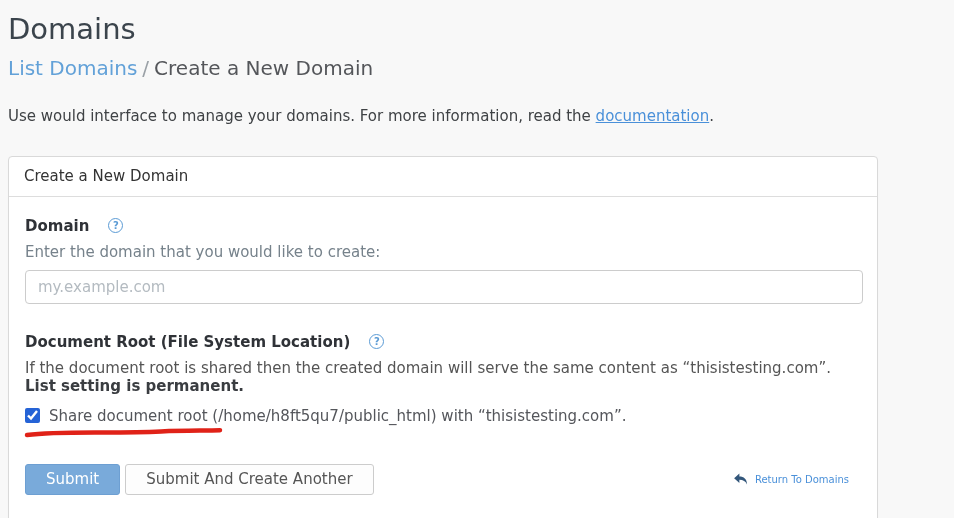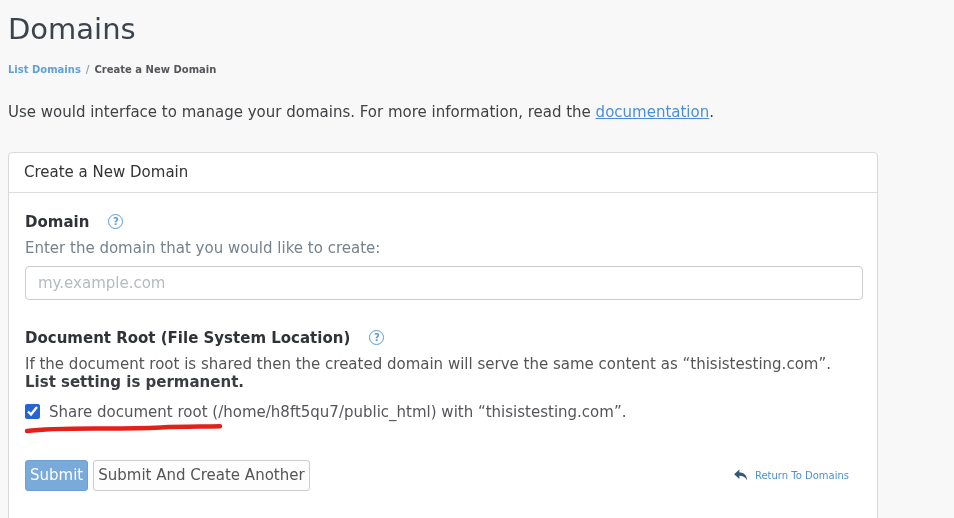--- a/index.html
+++ b/index.html
@@ -9,23 +9,23 @@
     background: #f8f8f8;
     font-family: "DejaVu Sans", "Liberation Sans", sans-serif;
     font-size: 15px;
     color: #54565b;
     overflow: hidden;
   }
   .page { padding: 4px 0 0 8px; }
 
   .page-title {
     font-size: 29px; font-weight: 400; color: #3b444c;
-    margin: 8px 0 17px 0; line-height: 1.2;
+    margin: 8px 0 9px 0; line-height: 1.2;
   }
-  .breadcrumb { font-size: 10px; line-height: 1.2; font-weight: bold; }
+  .breadcrumb { font-size: 20px; line-height: 1.2; }
   .breadcrumb a { color: #62a1d8; text-decoration: none; cursor: pointer; }
   .breadcrumb .sep { color: #9aa0a6; margin: 0 5px; }
   .breadcrumb .current { color: #54565a; }
 
   .intro { margin-top: 27px; color: #3f4245; }
   .intro a { color: #4a90d9; text-decoration: underline; cursor: pointer; }
 
   .panel {
     margin-top: 31px; width: 870px;
     background: #fff;
@@ -68,21 +68,21 @@
   .check-row input[type="checkbox"] {
     width: 15px; height: 15px; margin: 0;
     accent-color: #2563d6; cursor: pointer; flex: 0 0 auto;
   }
   .check-label { color: #54565b; cursor: pointer; }
   .annotation-svg { position: absolute; left: -4px; top: 19px; pointer-events: none; }
 
   .actions { margin-top: 39px; display: flex; align-items: center; padding-right: 12px; }
   .btn {
     font-family: inherit; font-size: 15px; line-height: 19px;
-    padding: 5px 4px; border-radius: 3px; cursor: pointer;
+    padding: 5px 20px; border-radius: 3px; cursor: pointer;
   }
   .btn-primary { background: #79aada; border: 1px solid #6d9fd2; color: #fff; }
   .btn-default { background: #fdfdfd; border: 1px solid #ccc; color: #555; margin-left: 5px; }
   .return-link {
     margin-left: auto; display: inline-flex; align-items: center; gap: 7px;
     color: #4a90d9; text-decoration: none; cursor: pointer; font-size: 10px;
   }
   .reply-icon { display: inline-flex; }
 </style>
 </head>

